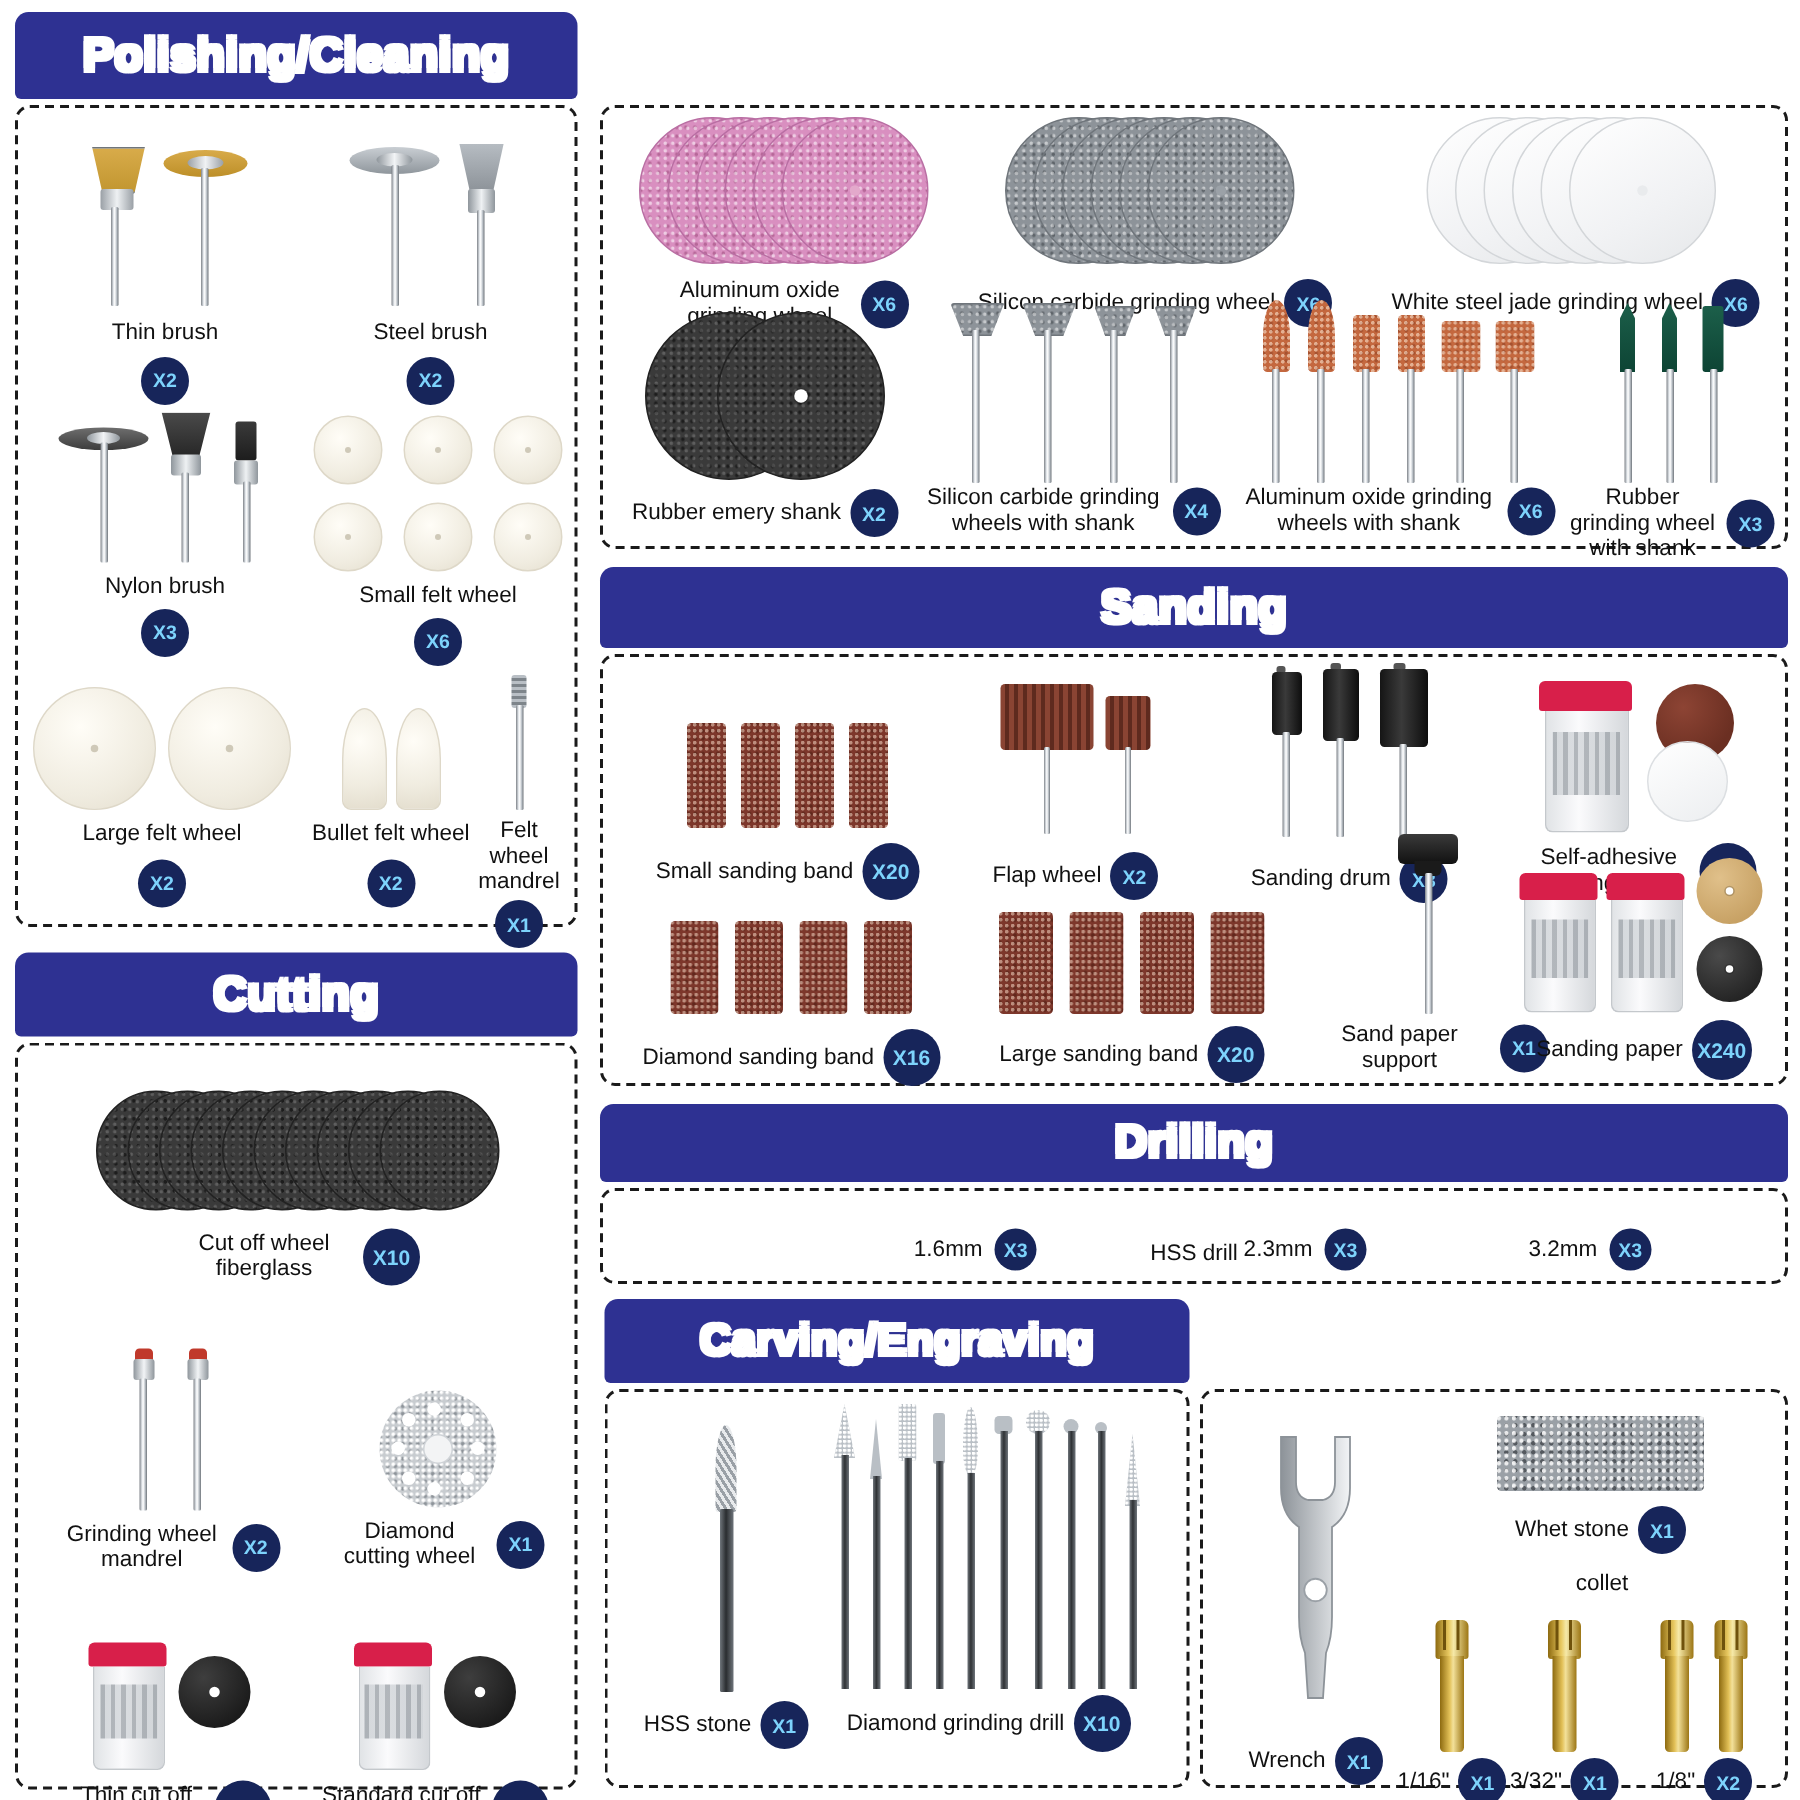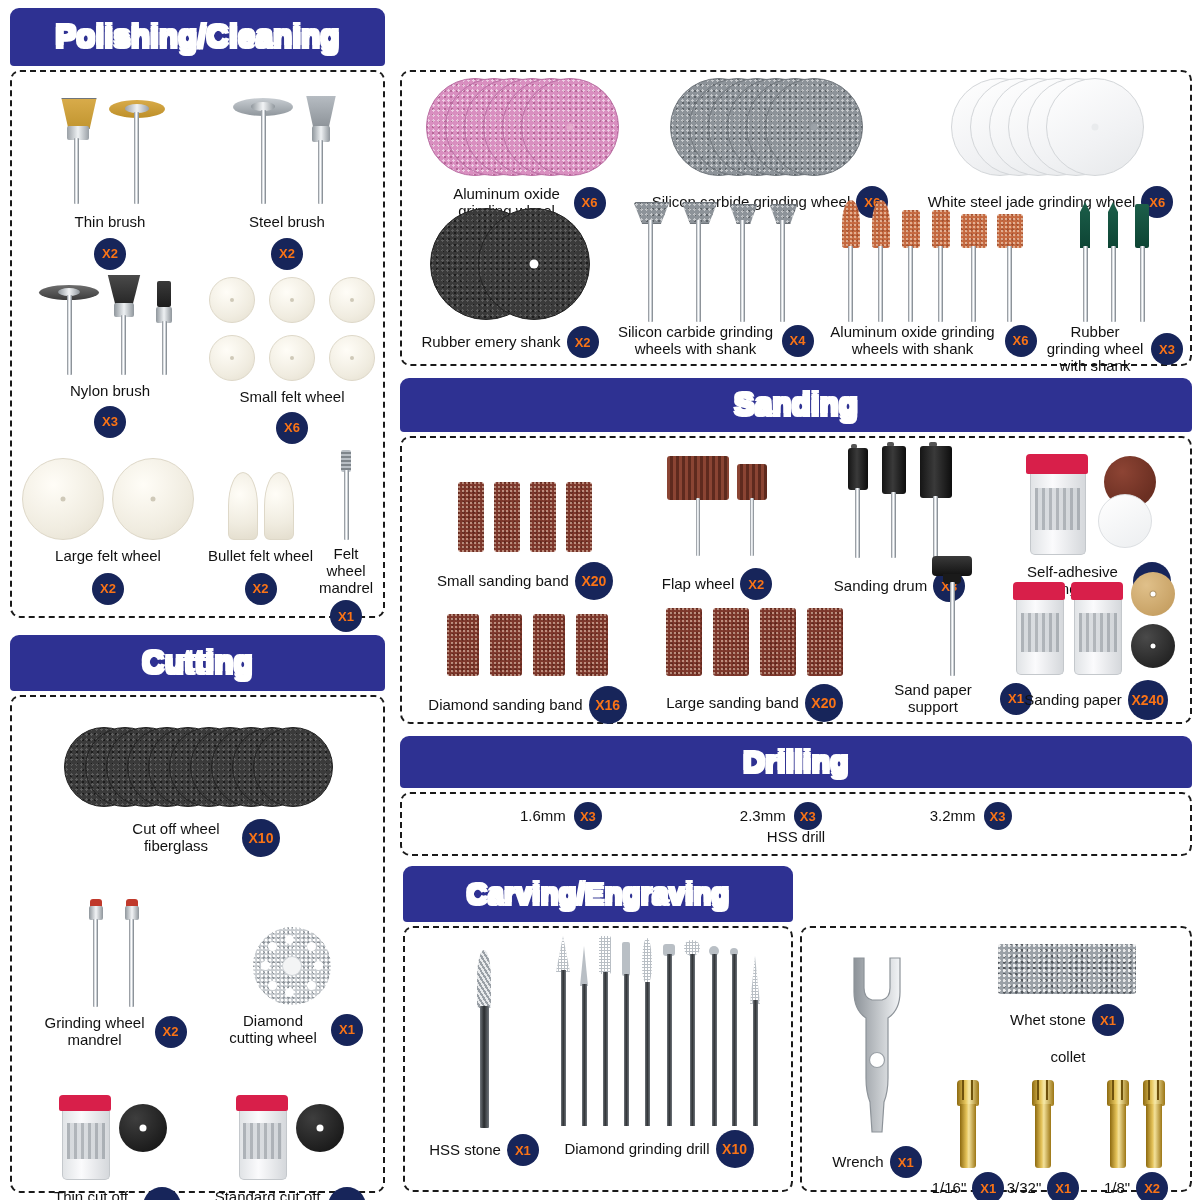--- a/index.html
+++ b/index.html
@@ -39,21 +39,21 @@
   .item{position:absolute;box-sizing:border-box;text-align:center;}
   .art{position:relative;width:100%;display:flex;align-items:flex-end;justify-content:center;}
   .cap{
     font-size:15px;color:#111;line-height:1.12;
     display:inline-block;vertical-align:middle;
   }
   .caprow{display:flex;align-items:center;justify-content:center;gap:6px;flex-wrap:nowrap;}
   .caprow.stack{flex-direction:column;gap:4px;}
   .badge{
     flex:0 0 auto;
-    background:#17255A;color:#f97316;
+    background:#17255A;color:#7dd3fc;
     border-radius:50%;
     font-weight:bold;
     display:inline-flex;align-items:center;justify-content:center;
     text-shadow:none;
   }
   .b-sm{width:28px;height:28px;font-size:13px;}
   .b-md{width:32px;height:32px;font-size:13px;}
   .b-lg{width:38px;height:38px;font-size:14px;}
   .b-xl{width:40px;height:40px;font-size:14px;text-align:center;}
 
@@ -685,21 +685,21 @@
         </div>
       </div>
 
     </div>
   </div>
 
   <div class="panel" style="left:400px;top:736px;width:792px;height:120px;">
     <div class="panel-head" style="height:52px;font-size:30px;">Drilling</div>
     <div class="panel-body" style="position:absolute;top:56px;left:0;right:0;bottom:0;">
 
-      <div style="position:absolute;left:0;right:0;top:8px;display:flex;align-items:center;justify-content:flex-start;">
+      <div style="position:absolute;left:0;right:0;top:25px;display:flex;align-items:center;justify-content:center;">
         <div class="caprow" style="gap:8px;">
           <span style="display:inline-block;width:110px;height:6px;background:linear-gradient(90deg,#aeb4ba 0 55%,repeating-linear-gradient(90deg,#cfd3d7 0 3px,#8c9298 3px 6px) 55%);border-radius:2px;"></span>
           <span class="cap">1.6mm</span>
           <span class="badge b-sm">X3</span>
         </div>
         <div class="caprow" style="gap:8px;">
           <span style="display:inline-block;width:130px;height:8px;background:linear-gradient(90deg,#aeb4ba 0 55%,repeating-linear-gradient(90deg,#cfd3d7 0 3px,#8c9298 3px 6px) 55%);border-radius:2px;"></span>
           <span class="cap">2.3mm</span>
           <span class="badge b-sm">X3</span>
         </div>
@@ -796,21 +796,21 @@
                 <stop offset="0" stop-color="#8d9399"></stop>
                 <stop offset="35" stop-color="#f2f4f6"></stop>
                 <stop offset="0.5" stop-color="#fdfefe"></stop>
                 <stop offset="1" stop-color="#9aa0a6"></stop>
               </linearGradient>
             </defs>
             <path d="M8 6 L8 40 Q8 58 20 66 L20 126 Q20 140 24 150 L26 180 L36 180 L38 150 Q42 140 42 126 L42 66 Q54 58 54 40 L54 6 L44 6 L44 36 Q44 46 36 48 L26 48 Q18 46 18 36 L18 6 Z" fill="url(#wg)" stroke="#8d9399" stroke-width="1.2"></path>
             <circle cx="31" cy="108" r="7.5" fill="#ffffff" stroke="#9aa0a6" stroke-width="1.2"></circle>
           </svg>
         </div>
-        <div class="caprow" style="margin-top:8px;">
+        <div class="caprow" style="margin-top:20px;">
           <span class="cap">Wrench</span>
           <span class="badge b-md">X1</span>
         </div>
       </div>
 
       <div class="item" style="left:155px;top:10px;width:220px;">
         <div class="art" style="height:56px;">
           <div class="tex-stone" style="width:138px;height:50px;border-radius:3px;"></div>
         </div>
         <div class="caprow" style="margin-top:10px;">

